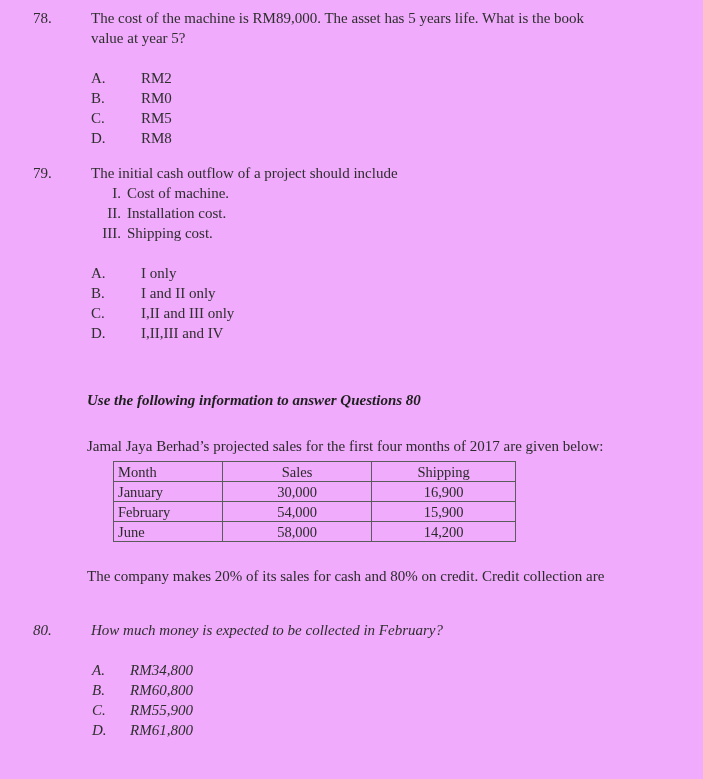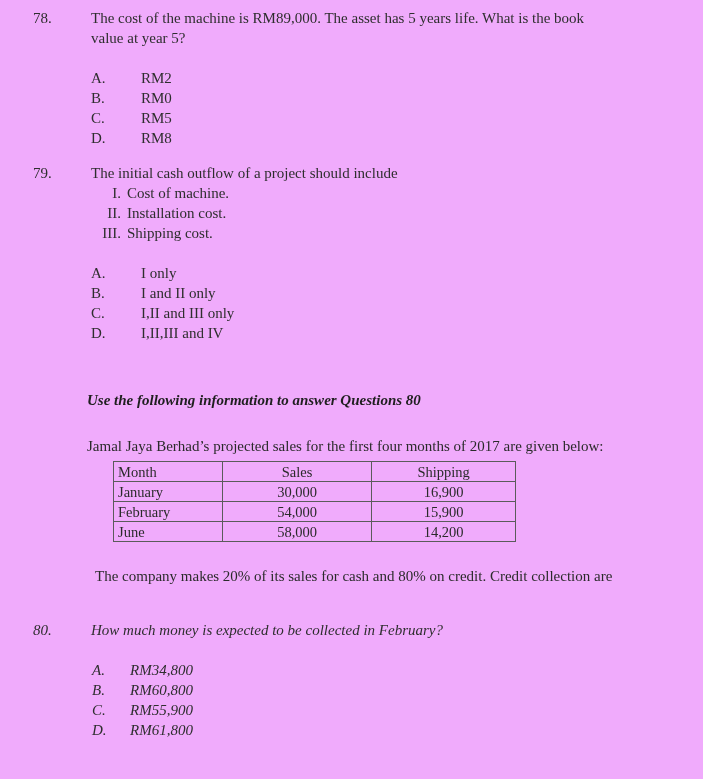--- a/index.html
+++ b/index.html
@@ -123,21 +123,20 @@
   .col-sales { width: 150px; text-align: center; }
   .col-purch { width: 144px; text-align: center; }
 
   .table-note {
     position: absolute;
     left: 87px;
     top: 566px;
     width: 600px;
     font-size: 15px;
     line-height: 20px;
-    margin-left: 8px;
   }
   .table-note .l2 { display: block; }
 </style>
 </head>
 <body>
 
 <div class="page">
 
   <div class="qblock" style="left:33px; top:8px; width:640px;">
     <div class="qnum">78.</div>

